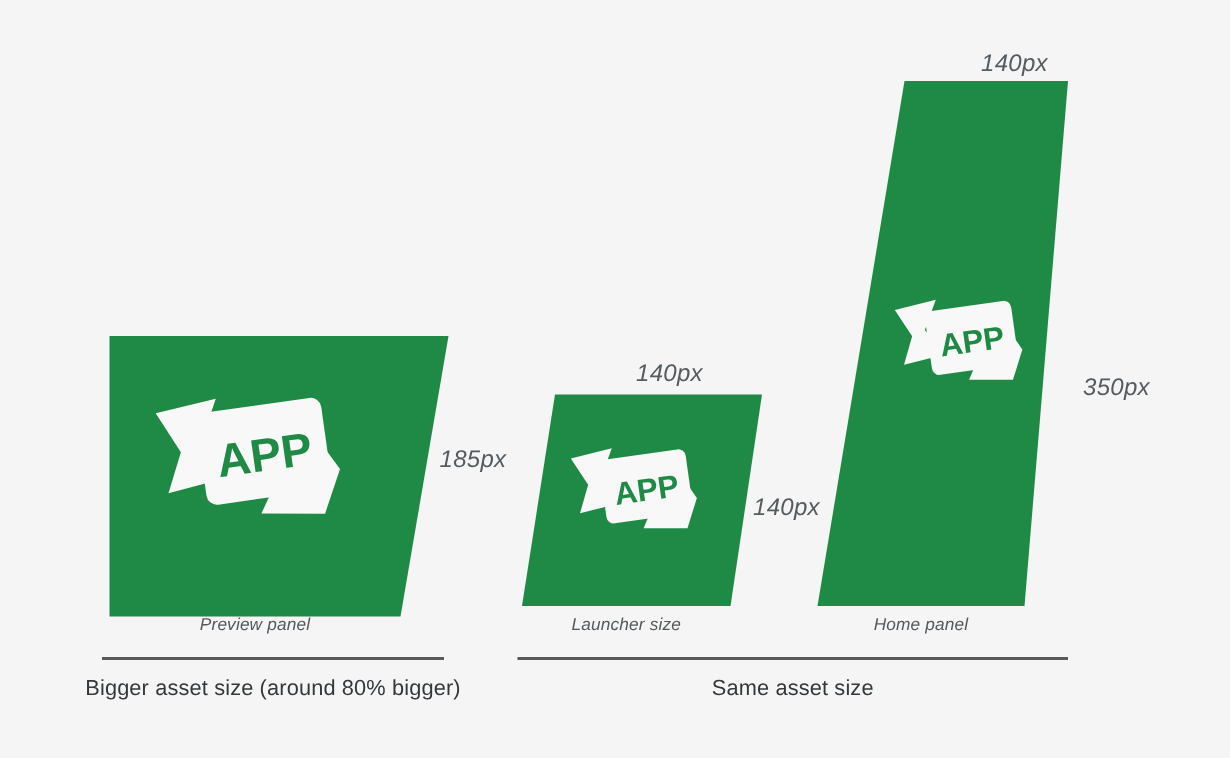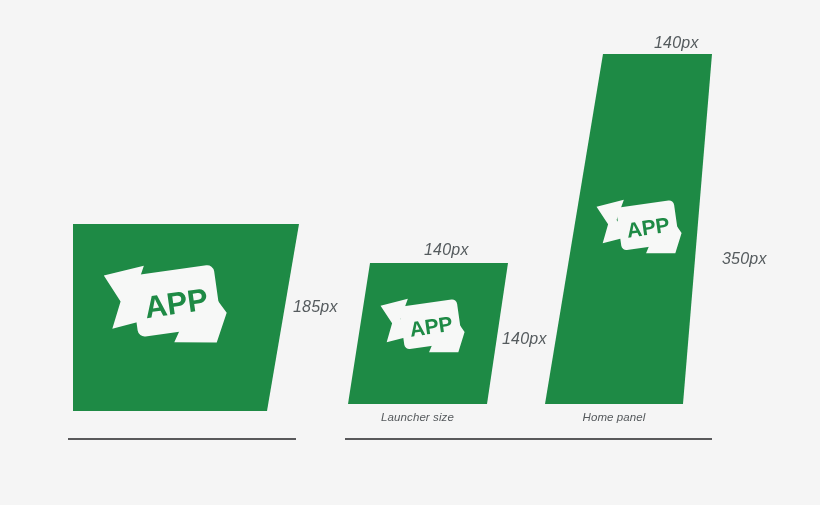--- a/index.html
+++ b/index.html
@@ -90,23 +90,25 @@
     </g>
     <g transform="translate(130,276) rotate(-8)">
 
       <rect x="0" y="0" width="84" height="62" rx="7" ry="7" fill="#f7f8f7"></rect>
       <text x="42" y="44" text-anchor="middle" font-family="Liberation Sans, sans-serif" font-size="31" font-weight="bold" fill="#1e8a45">APP</text>
     </g>
   </svg>
 
   <div class="dim-label" style="left:293px; top:298px;">185px</div>
 
+  <div class="panel-caption" style="left:73px; top:411px; width:194px;">Preview panel</div>
 
   <div class="group-rule" style="left:68px; top:438px; width:228px;"></div>
 
+  <div class="group-caption" style="left:38px; top:451px; width:288px;">Bigger asset size (around 80% bigger)</div>
 
   <svg class="panel-svg" width="820" height="505" viewBox="0 0 820 505">
     <polygon points="370,263 508,263 487,404 348,404" fill="#1e8a45"></polygon>
   </svg>
 
   <svg class="panel-svg" width="820" height="505" viewBox="0 0 820 505">
     <g transform="translate(378,302) rotate(-8)">
       <path d="M2,4 L30,1 L20,20 L31,38 L3,41 L11,23 Z" fill="#f7f8f7"></path>
     </g>
     <g transform="translate(428,316) rotate(-8)">
@@ -142,14 +144,15 @@
   </svg>
 
   <div class="dim-label" style="left:654px; top:34px;">140px</div>
 
   <div class="dim-label" style="left:722px; top:250px;">350px</div>
 
   <div class="panel-caption" style="left:545px; top:411px; width:138px;">Home panel</div>
 
   <div class="group-rule" style="left:345px; top:438px; width:367px;"></div>
 
+  <div class="group-caption" style="left:345px; top:451px; width:367px;">Same asset size</div>
 
 </div>
 
 </body></html>

